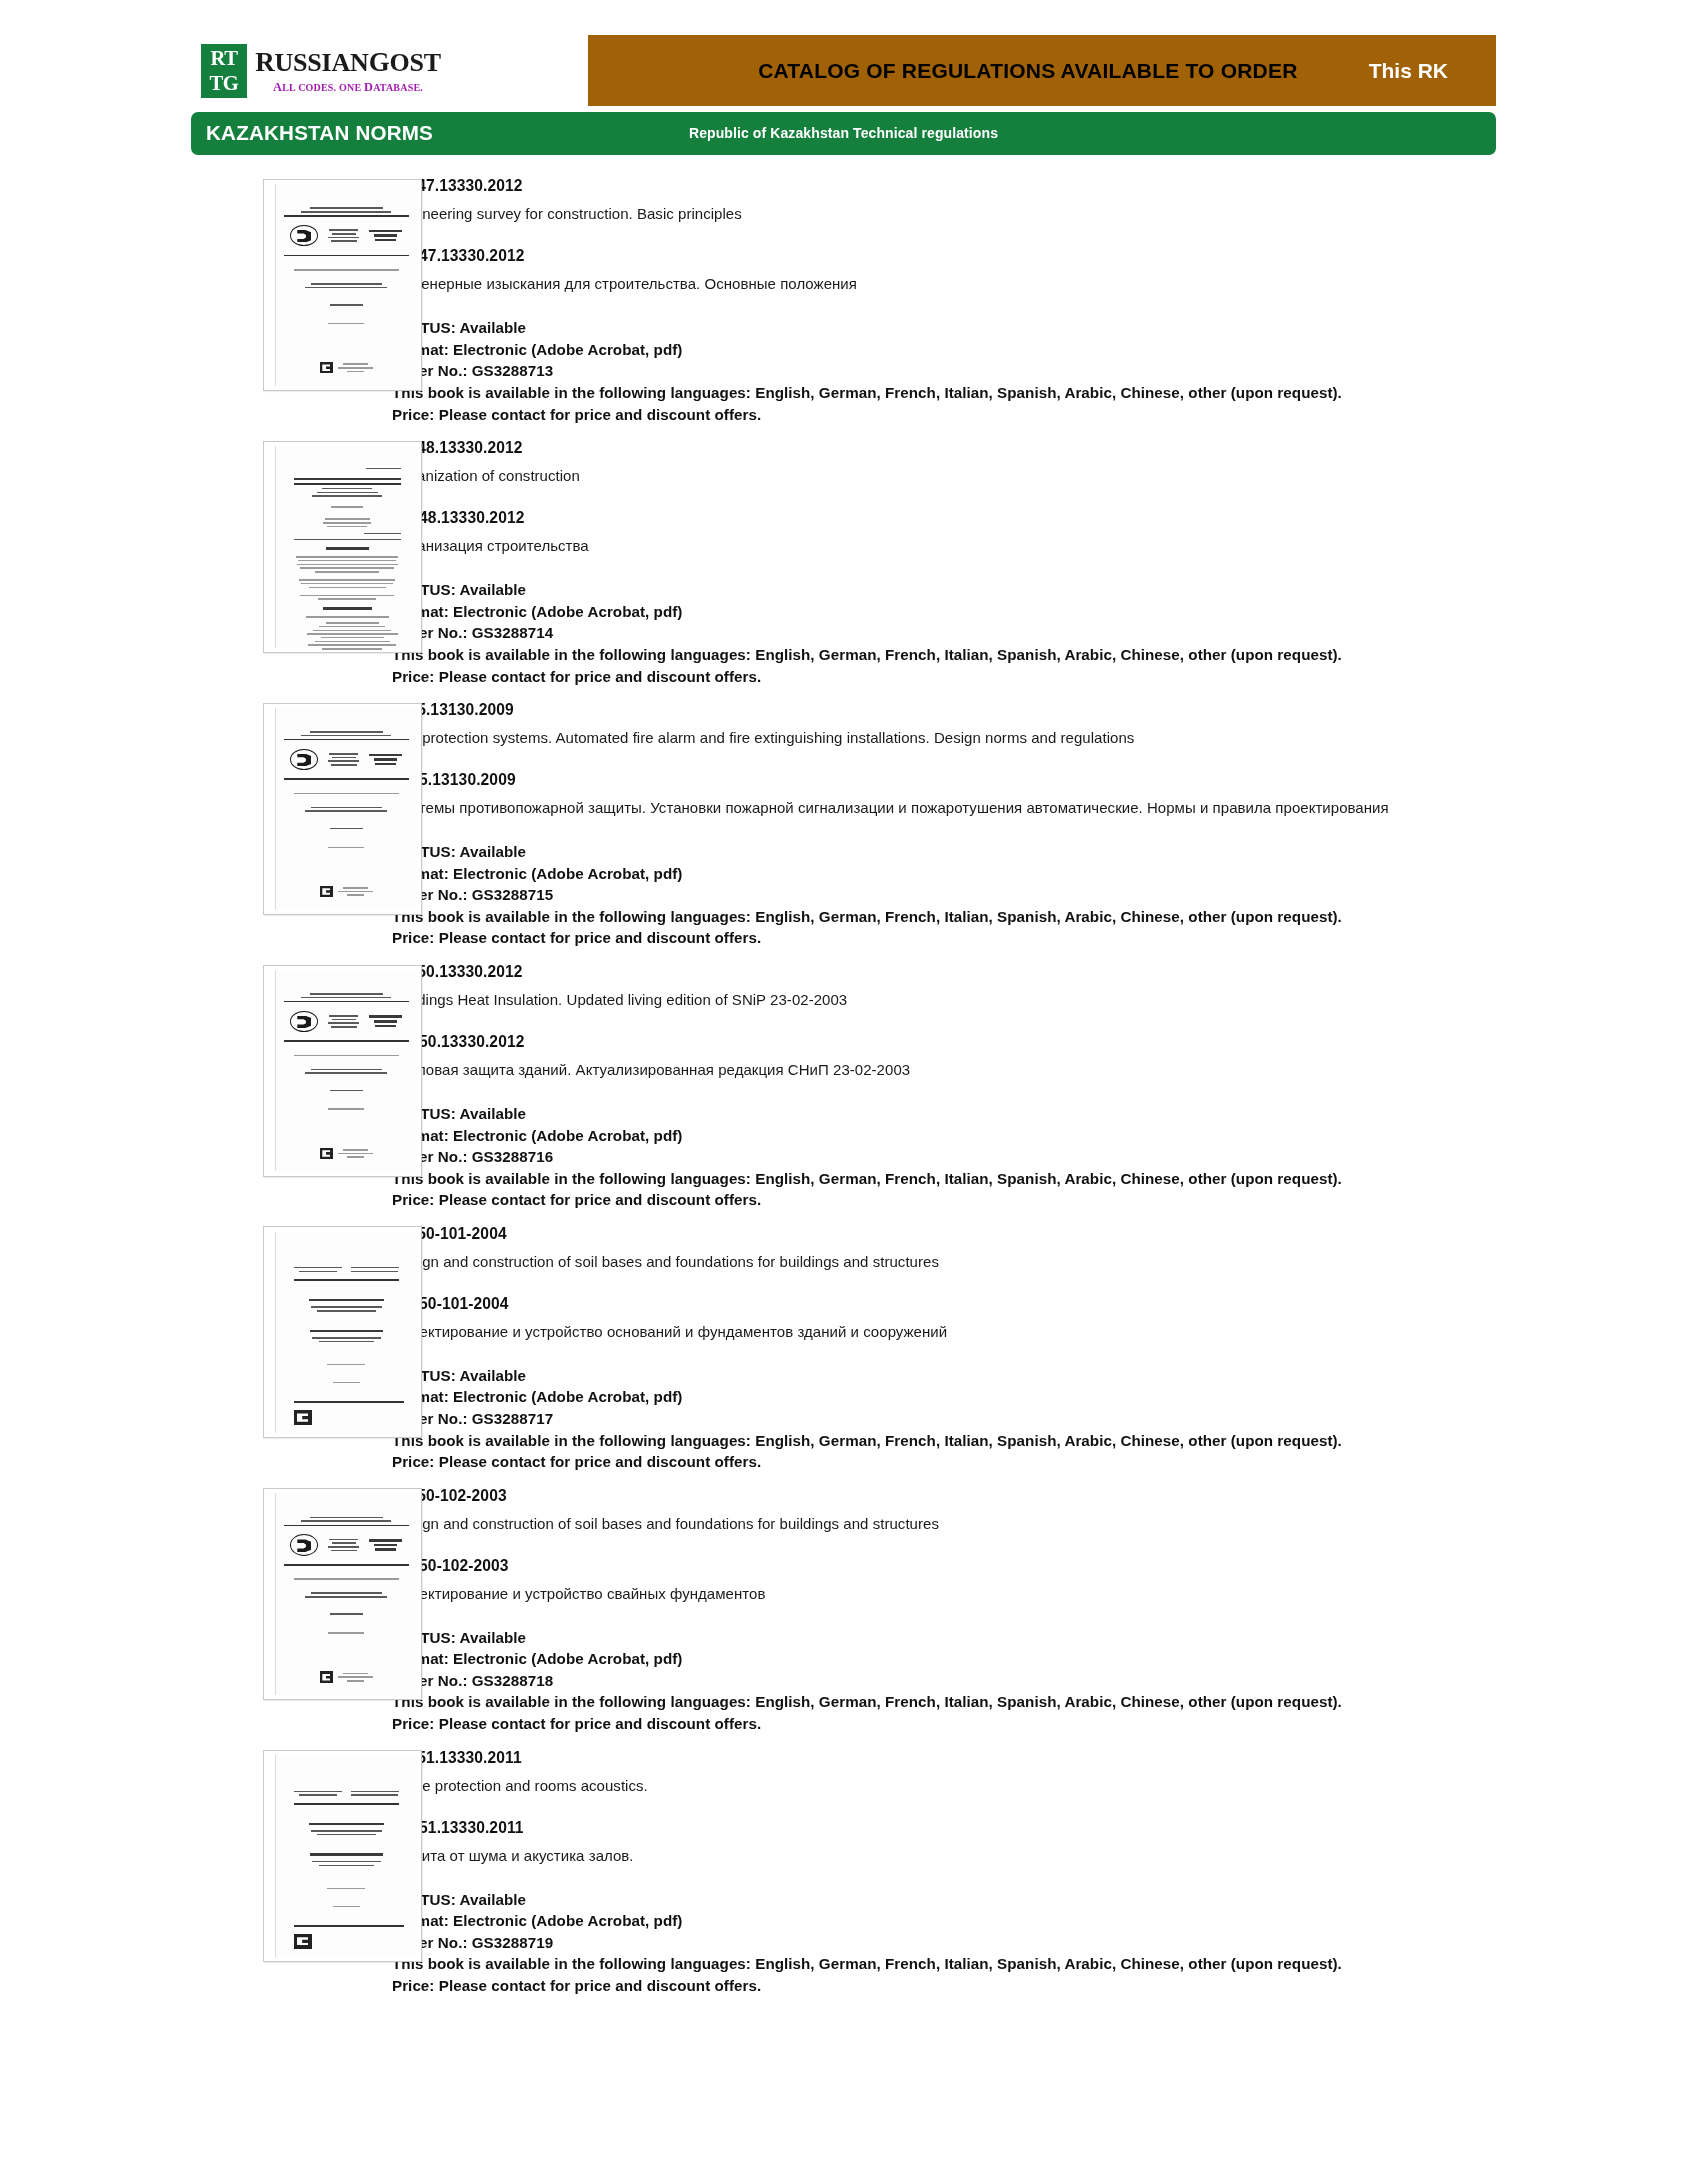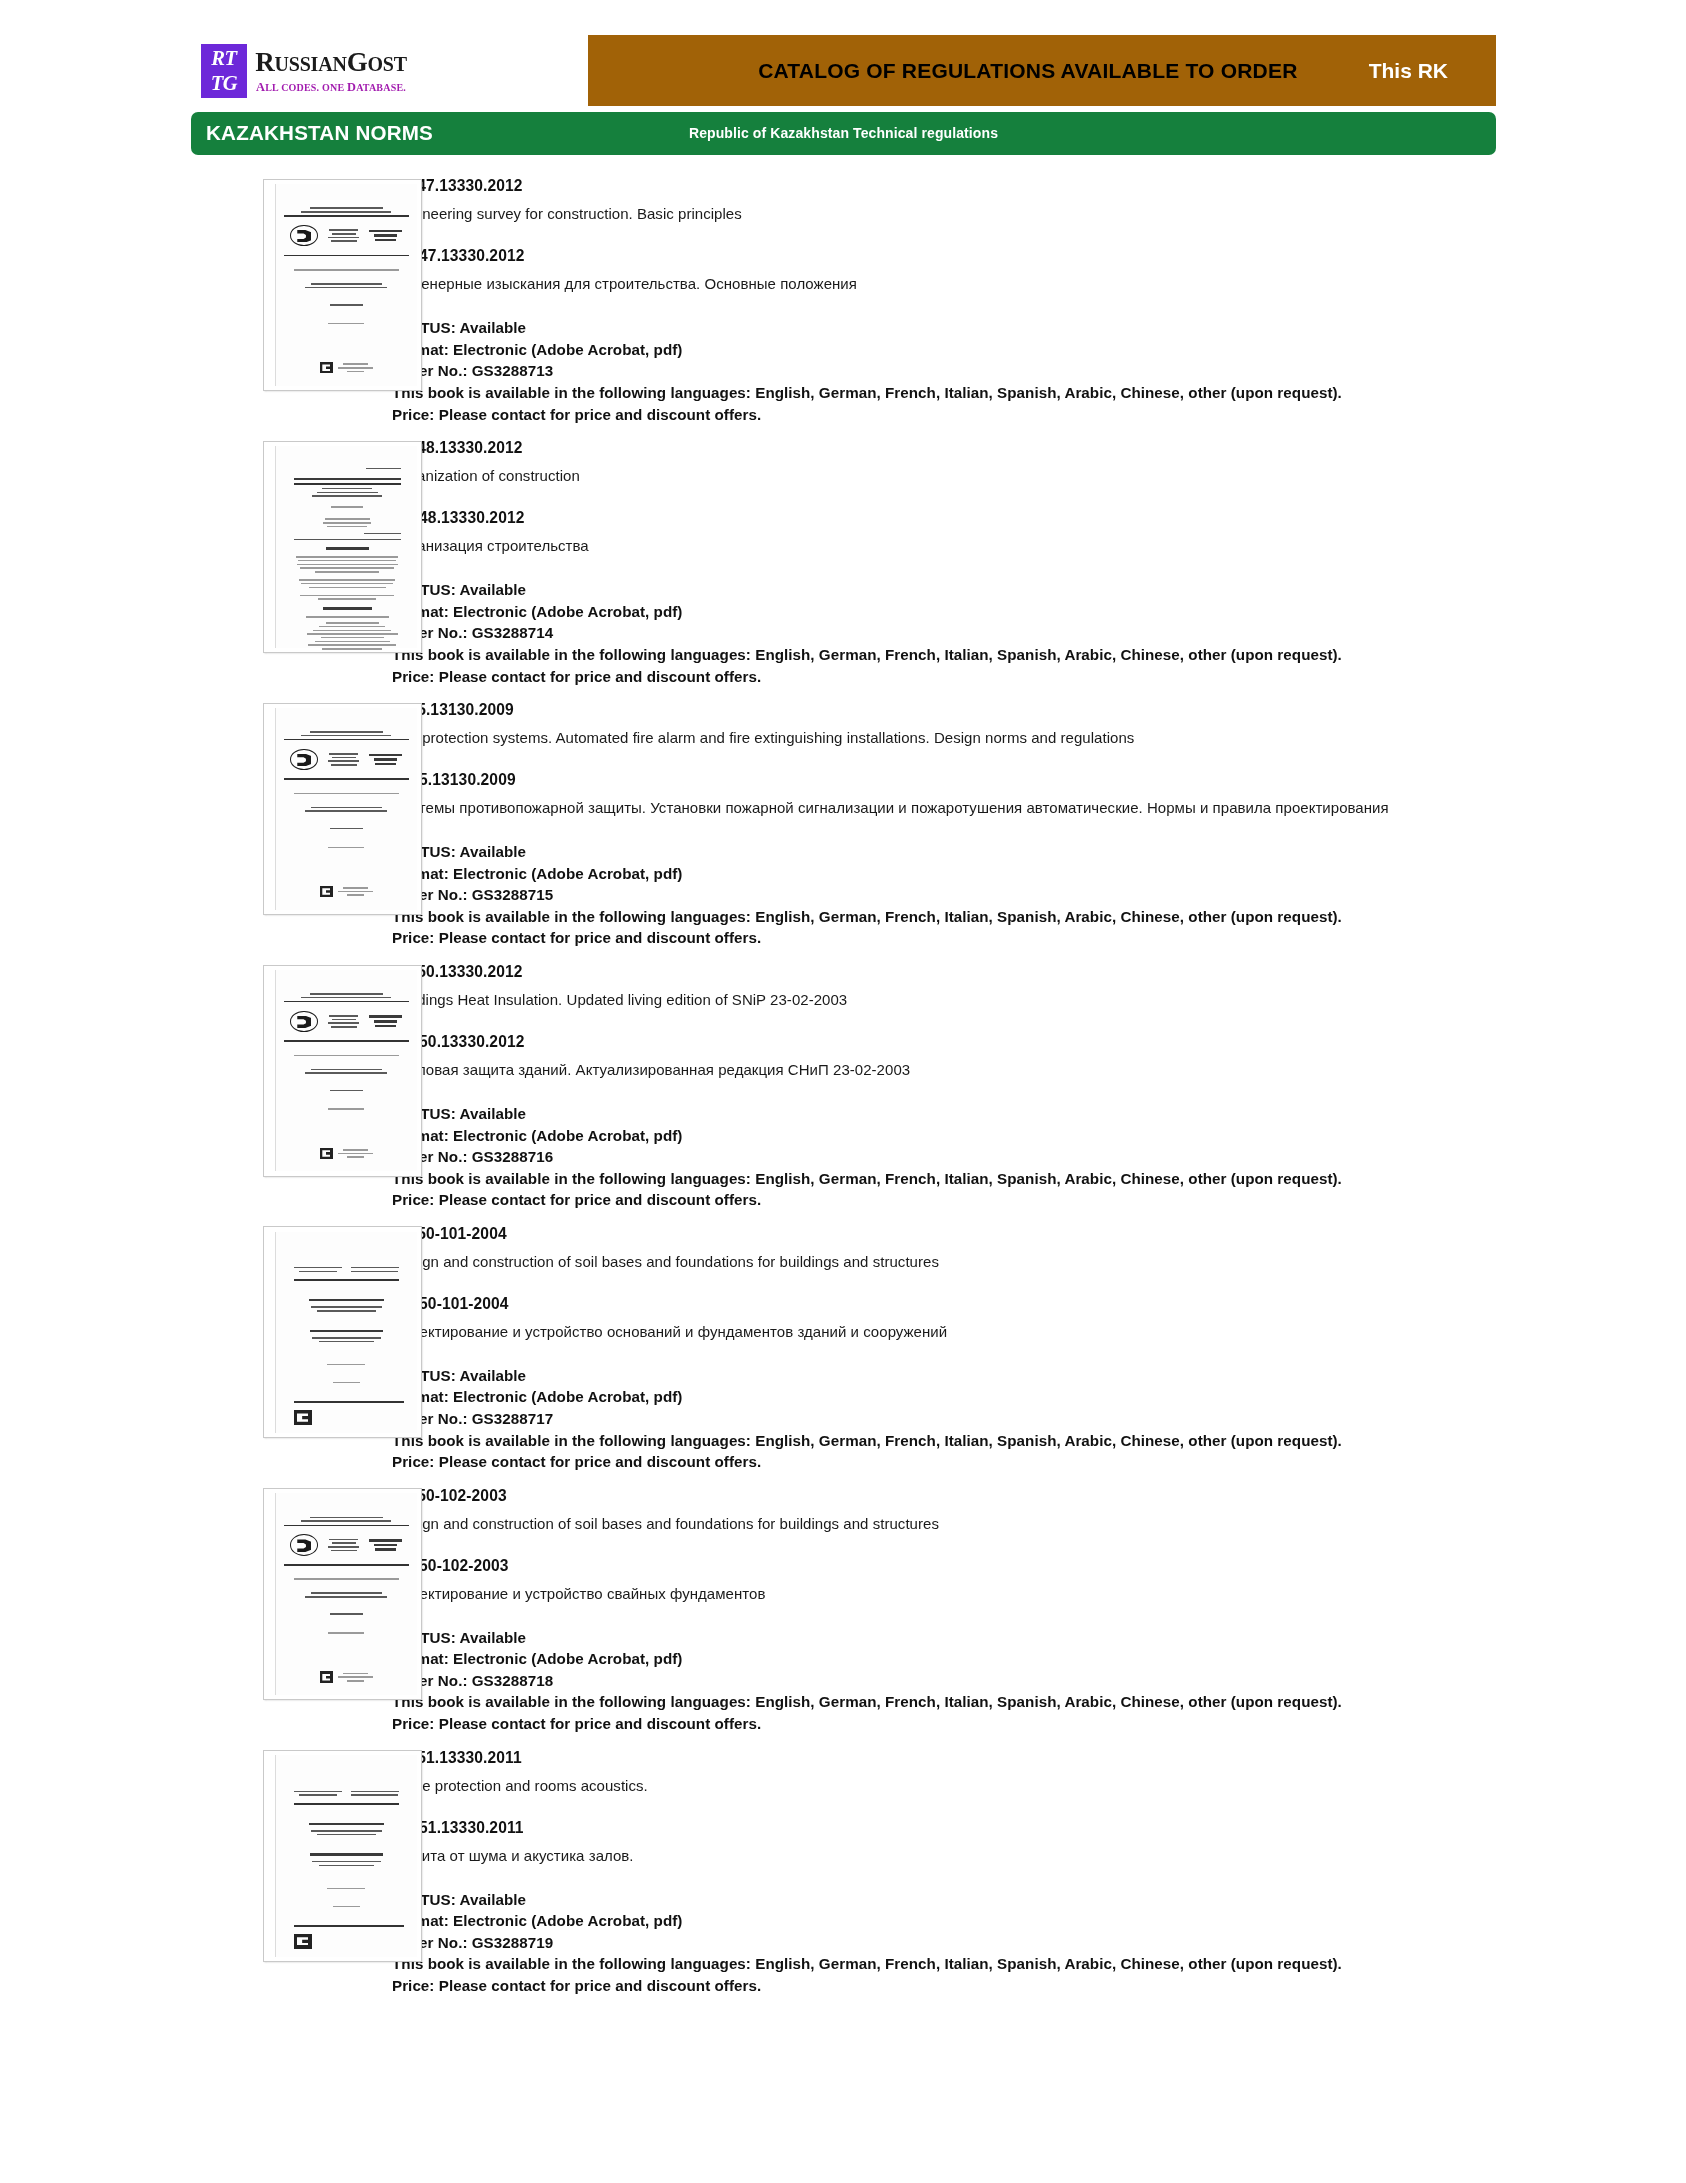--- a/index.html
+++ b/index.html
@@ -29,46 +29,45 @@
   .logo-block {
     width: 397px;
     display: flex;
     align-items: center;
     background: #ffffff;
     padding-left: 10px;
   }
   .logo-mark {
     width: 46px;
     height: 54px;
-    background: #6d28d9;
+    background: #15803d;
     color: #ffffff;
     font-family: "Liberation Serif", serif;
     font-weight: bold;
     font-size: 20.6px;
     line-height: 25px;
     letter-spacing: -0.4px;
     text-align: center;
     padding-top: 2.5px;
     flex: 0 0 auto;
-    font-style: italic;
   }
   .logo-mark span { display: block; }
   .logo-words {
     margin-left: 8.2px;
     padding-top: 3.3px;
   }
   .logo-title {
     font-family: "Liberation Serif", serif;
     font-weight: bold;
     font-size: 27px;
     color: #1b1b1b;
     letter-spacing: -0.2px;
     line-height: 1;
   }
-  .logo-title .sm { font-size: 20px; }
+  .logo-title .sm { font-size: 26px; }
   .logo-tagline {
     font-family: "Liberation Serif", serif;
     font-weight: bold;
     font-size: 12.4px;
     color: #a21caf;
     text-align: center;
     margin-top: 4.1px;
     letter-spacing: 0.2px;
   }
   .logo-tagline .sm { font-size: 10px; }

